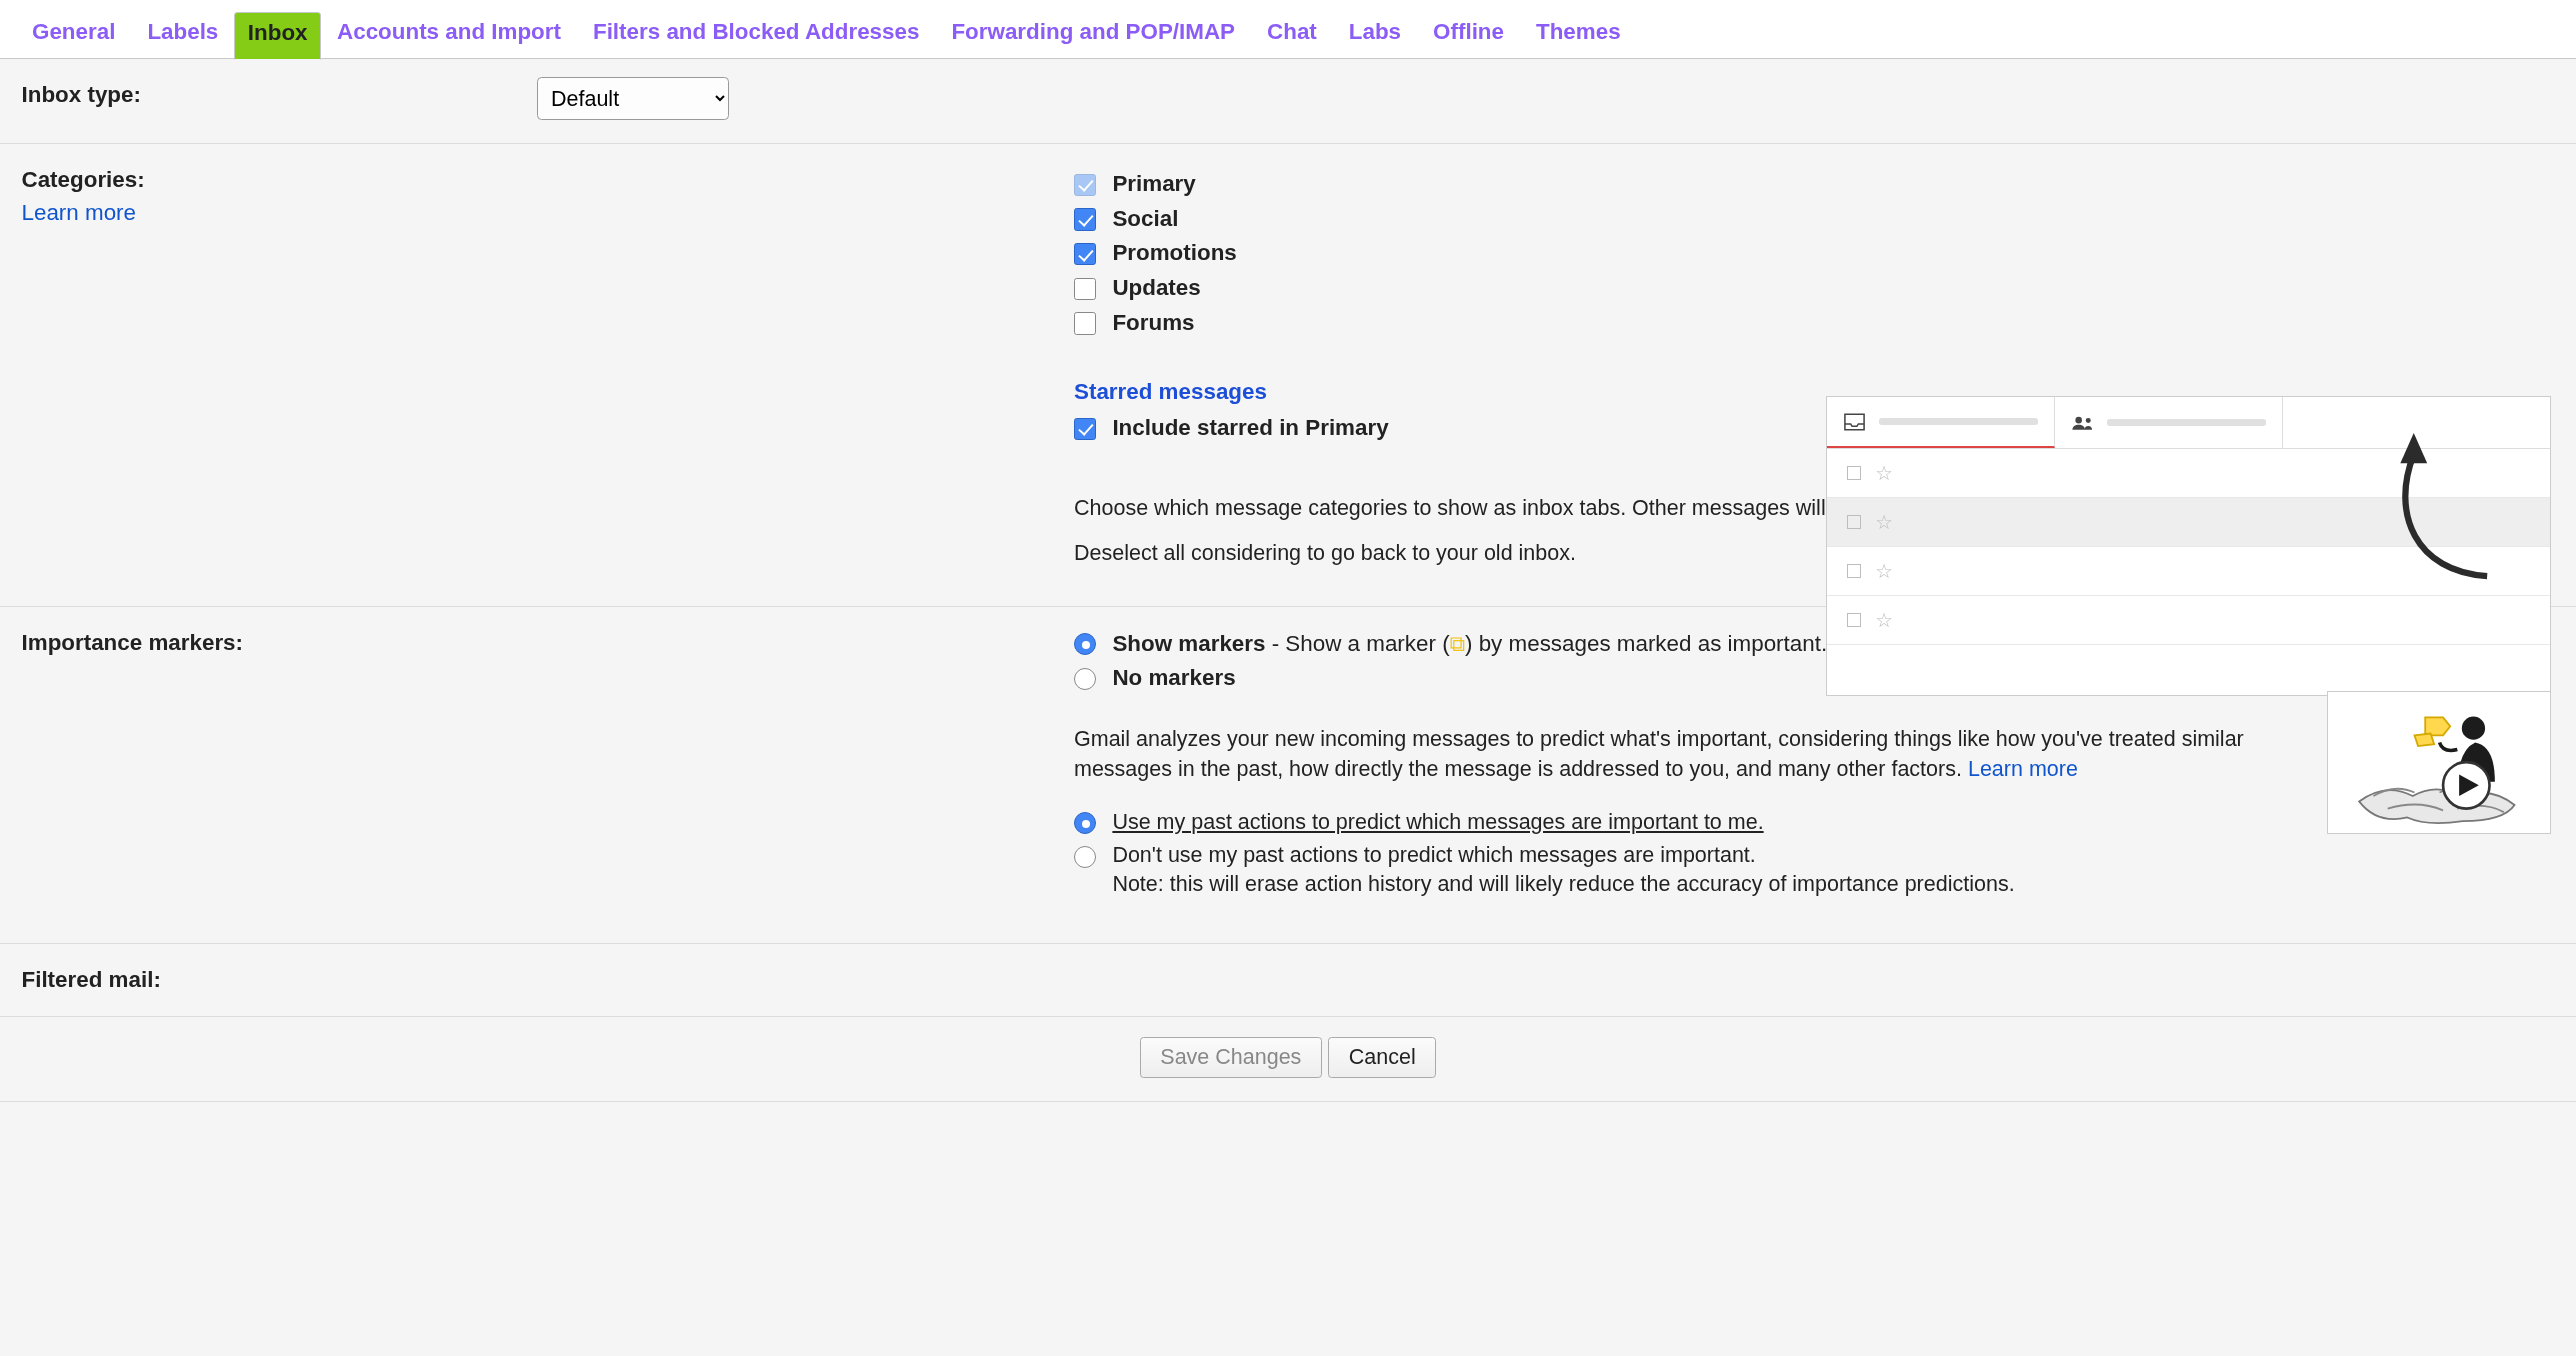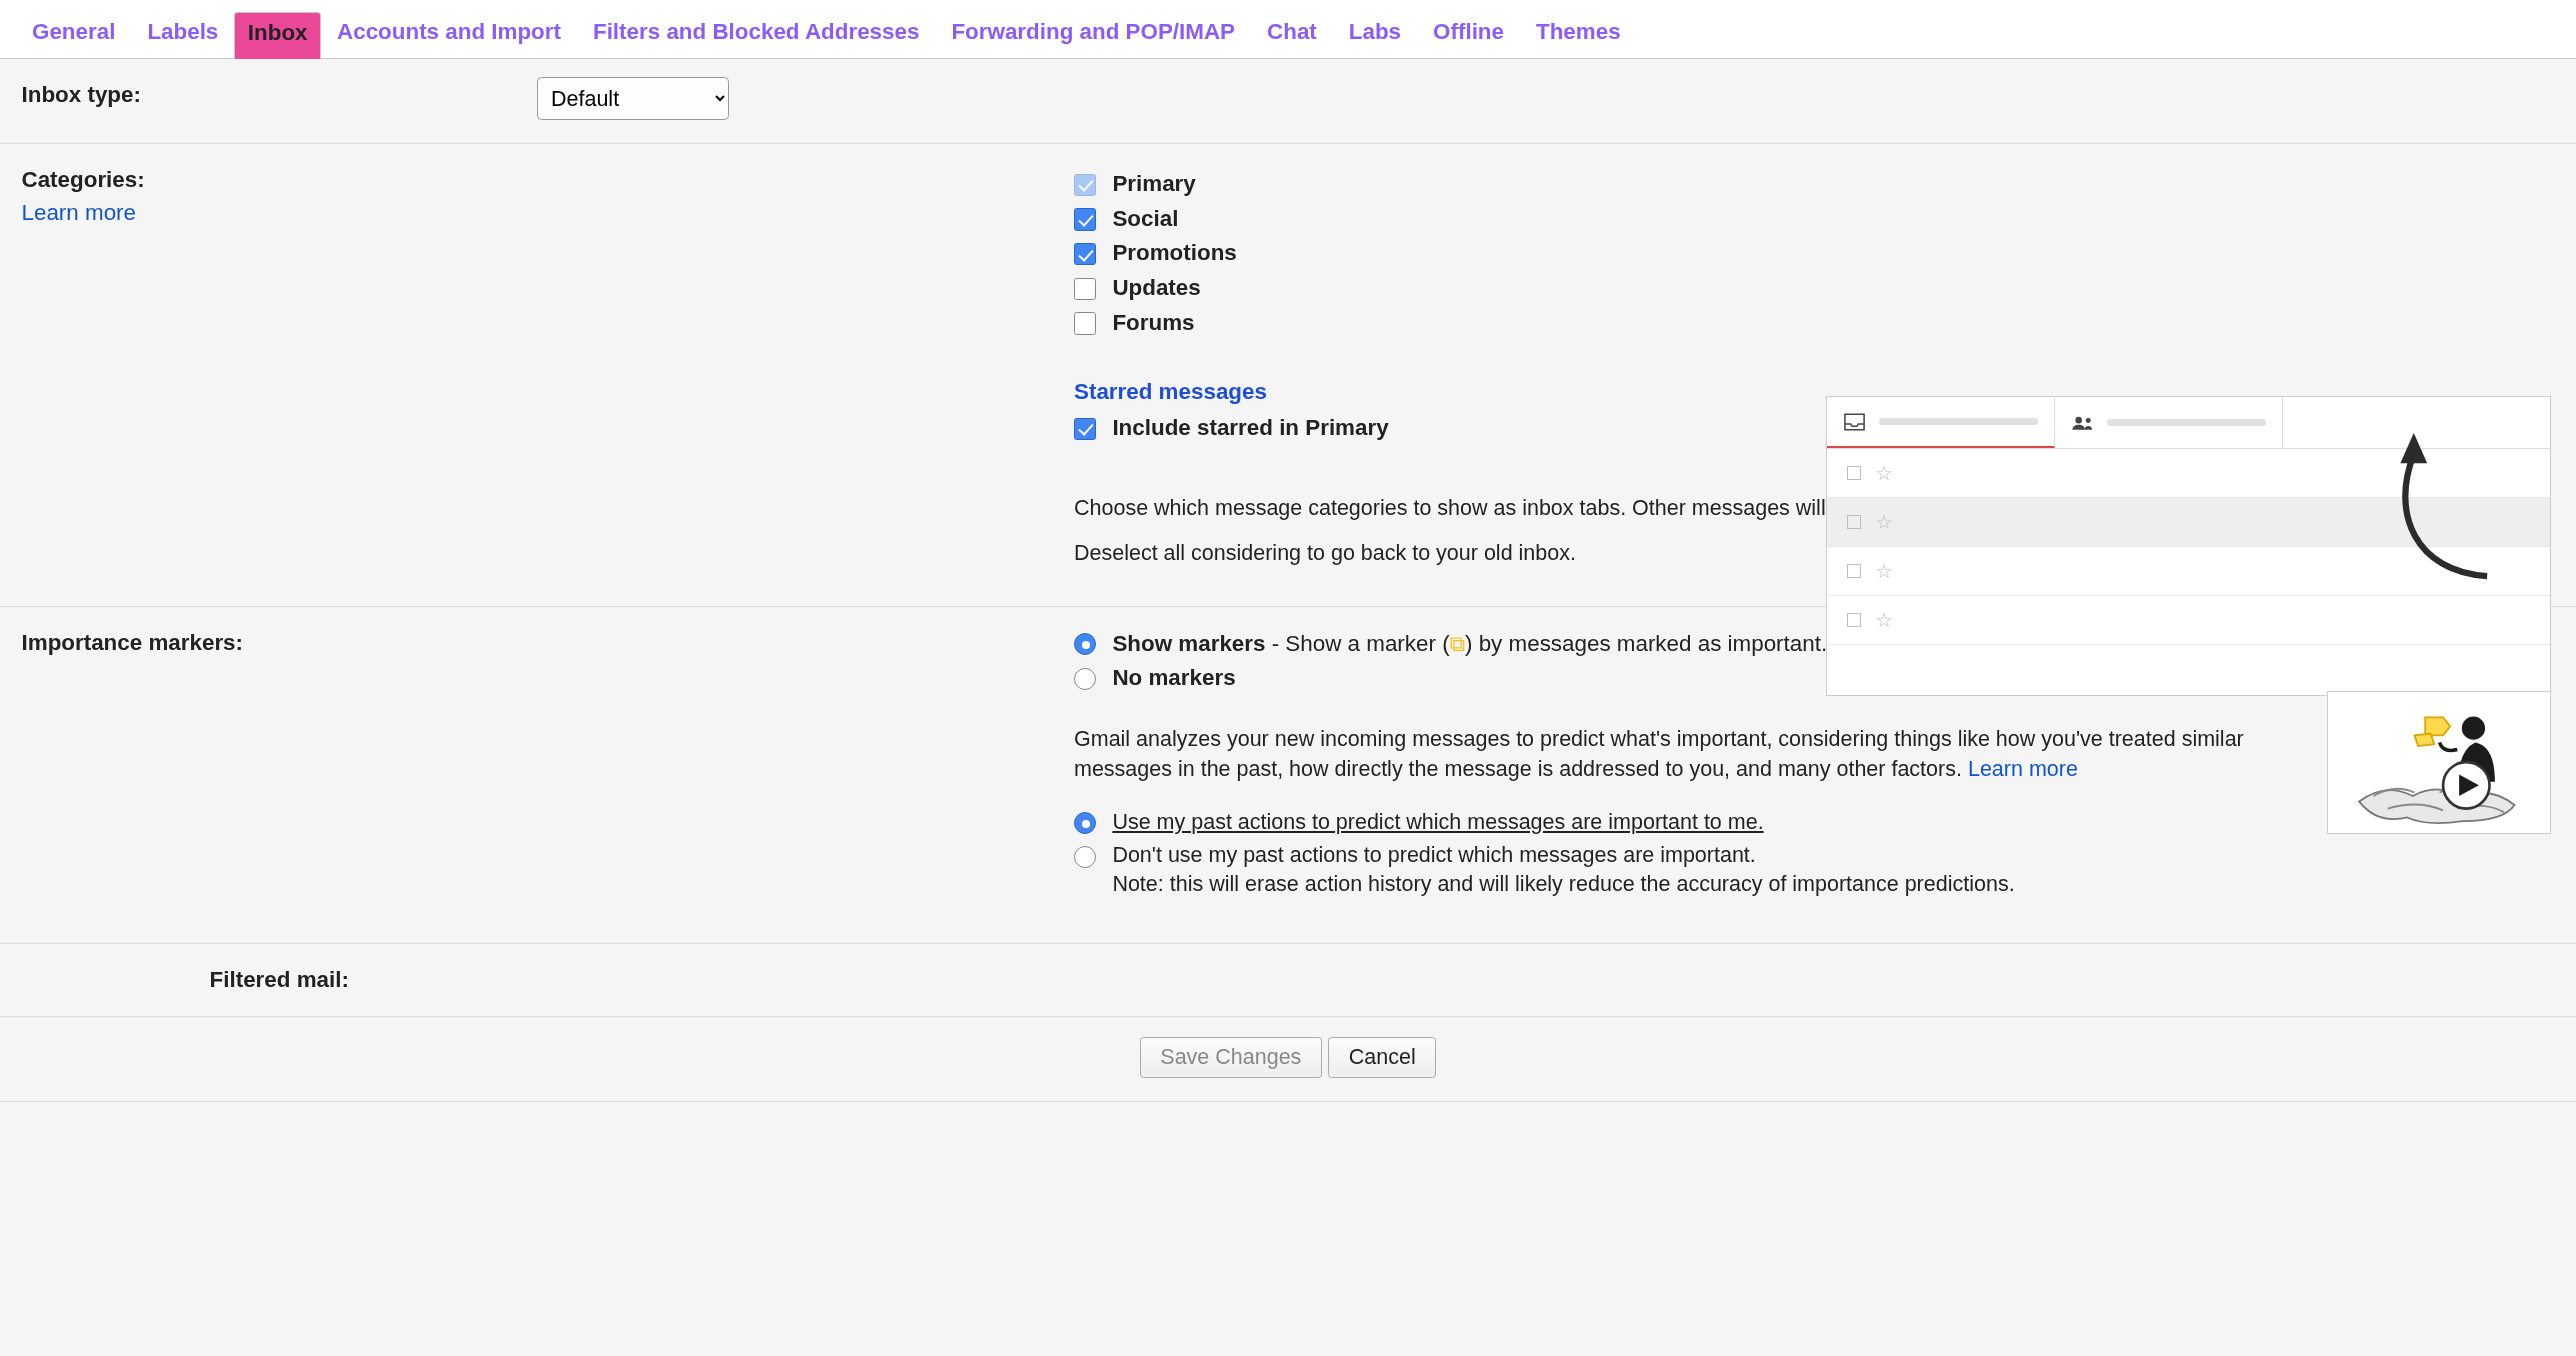--- a/index.html
+++ b/index.html
@@ -33,21 +33,21 @@
     color: #8b5cf6;
     padding: 9px 16px 14.3px 16px;
     white-space: nowrap;
     cursor: pointer;
     line-height: 1;
   }
   .tab.active {
     color: #222;
     border: 1.8px solid #c8c8c8;
     border-bottom: 1.8px solid #f5f5f5;
-    background: #ec4899;
+    background: #84cc16;
     border-radius: 3.6px 3.6px 0 0;
     margin-bottom: -1.8px;
     padding: 9px 12.5px 14.3px 12.5px;
   }
 
   
   .row {
     display: flex;
     border-bottom: 1.8px solid #dcdcdc;
     background: #f5f5f5;
@@ -404,21 +404,21 @@
           </g>
           <g>
             <circle cx="150" cy="100" r="26" fill="#ffffff" stroke="#333" stroke-width="3"></circle>
             <path d="M142 88 l22 12 l-22 12 z" fill="#1c1c1c"></path>
           </g>
         </svg>
       </div>
     </div>
   </div>
 
-  <div class="row" style="border-bottom:none;text-align:center;">
+  <div class="row" style="border-bottom:none;">
     <div class="row-label">Filtered mail:</div>
   </div>
 
   <div class="footer">
     <button class="btn primary">Save Changes</button>
     <button class="btn secondary">Cancel</button>
   </div>
   <div class="bottom-rule"></div>
 </div>
 

